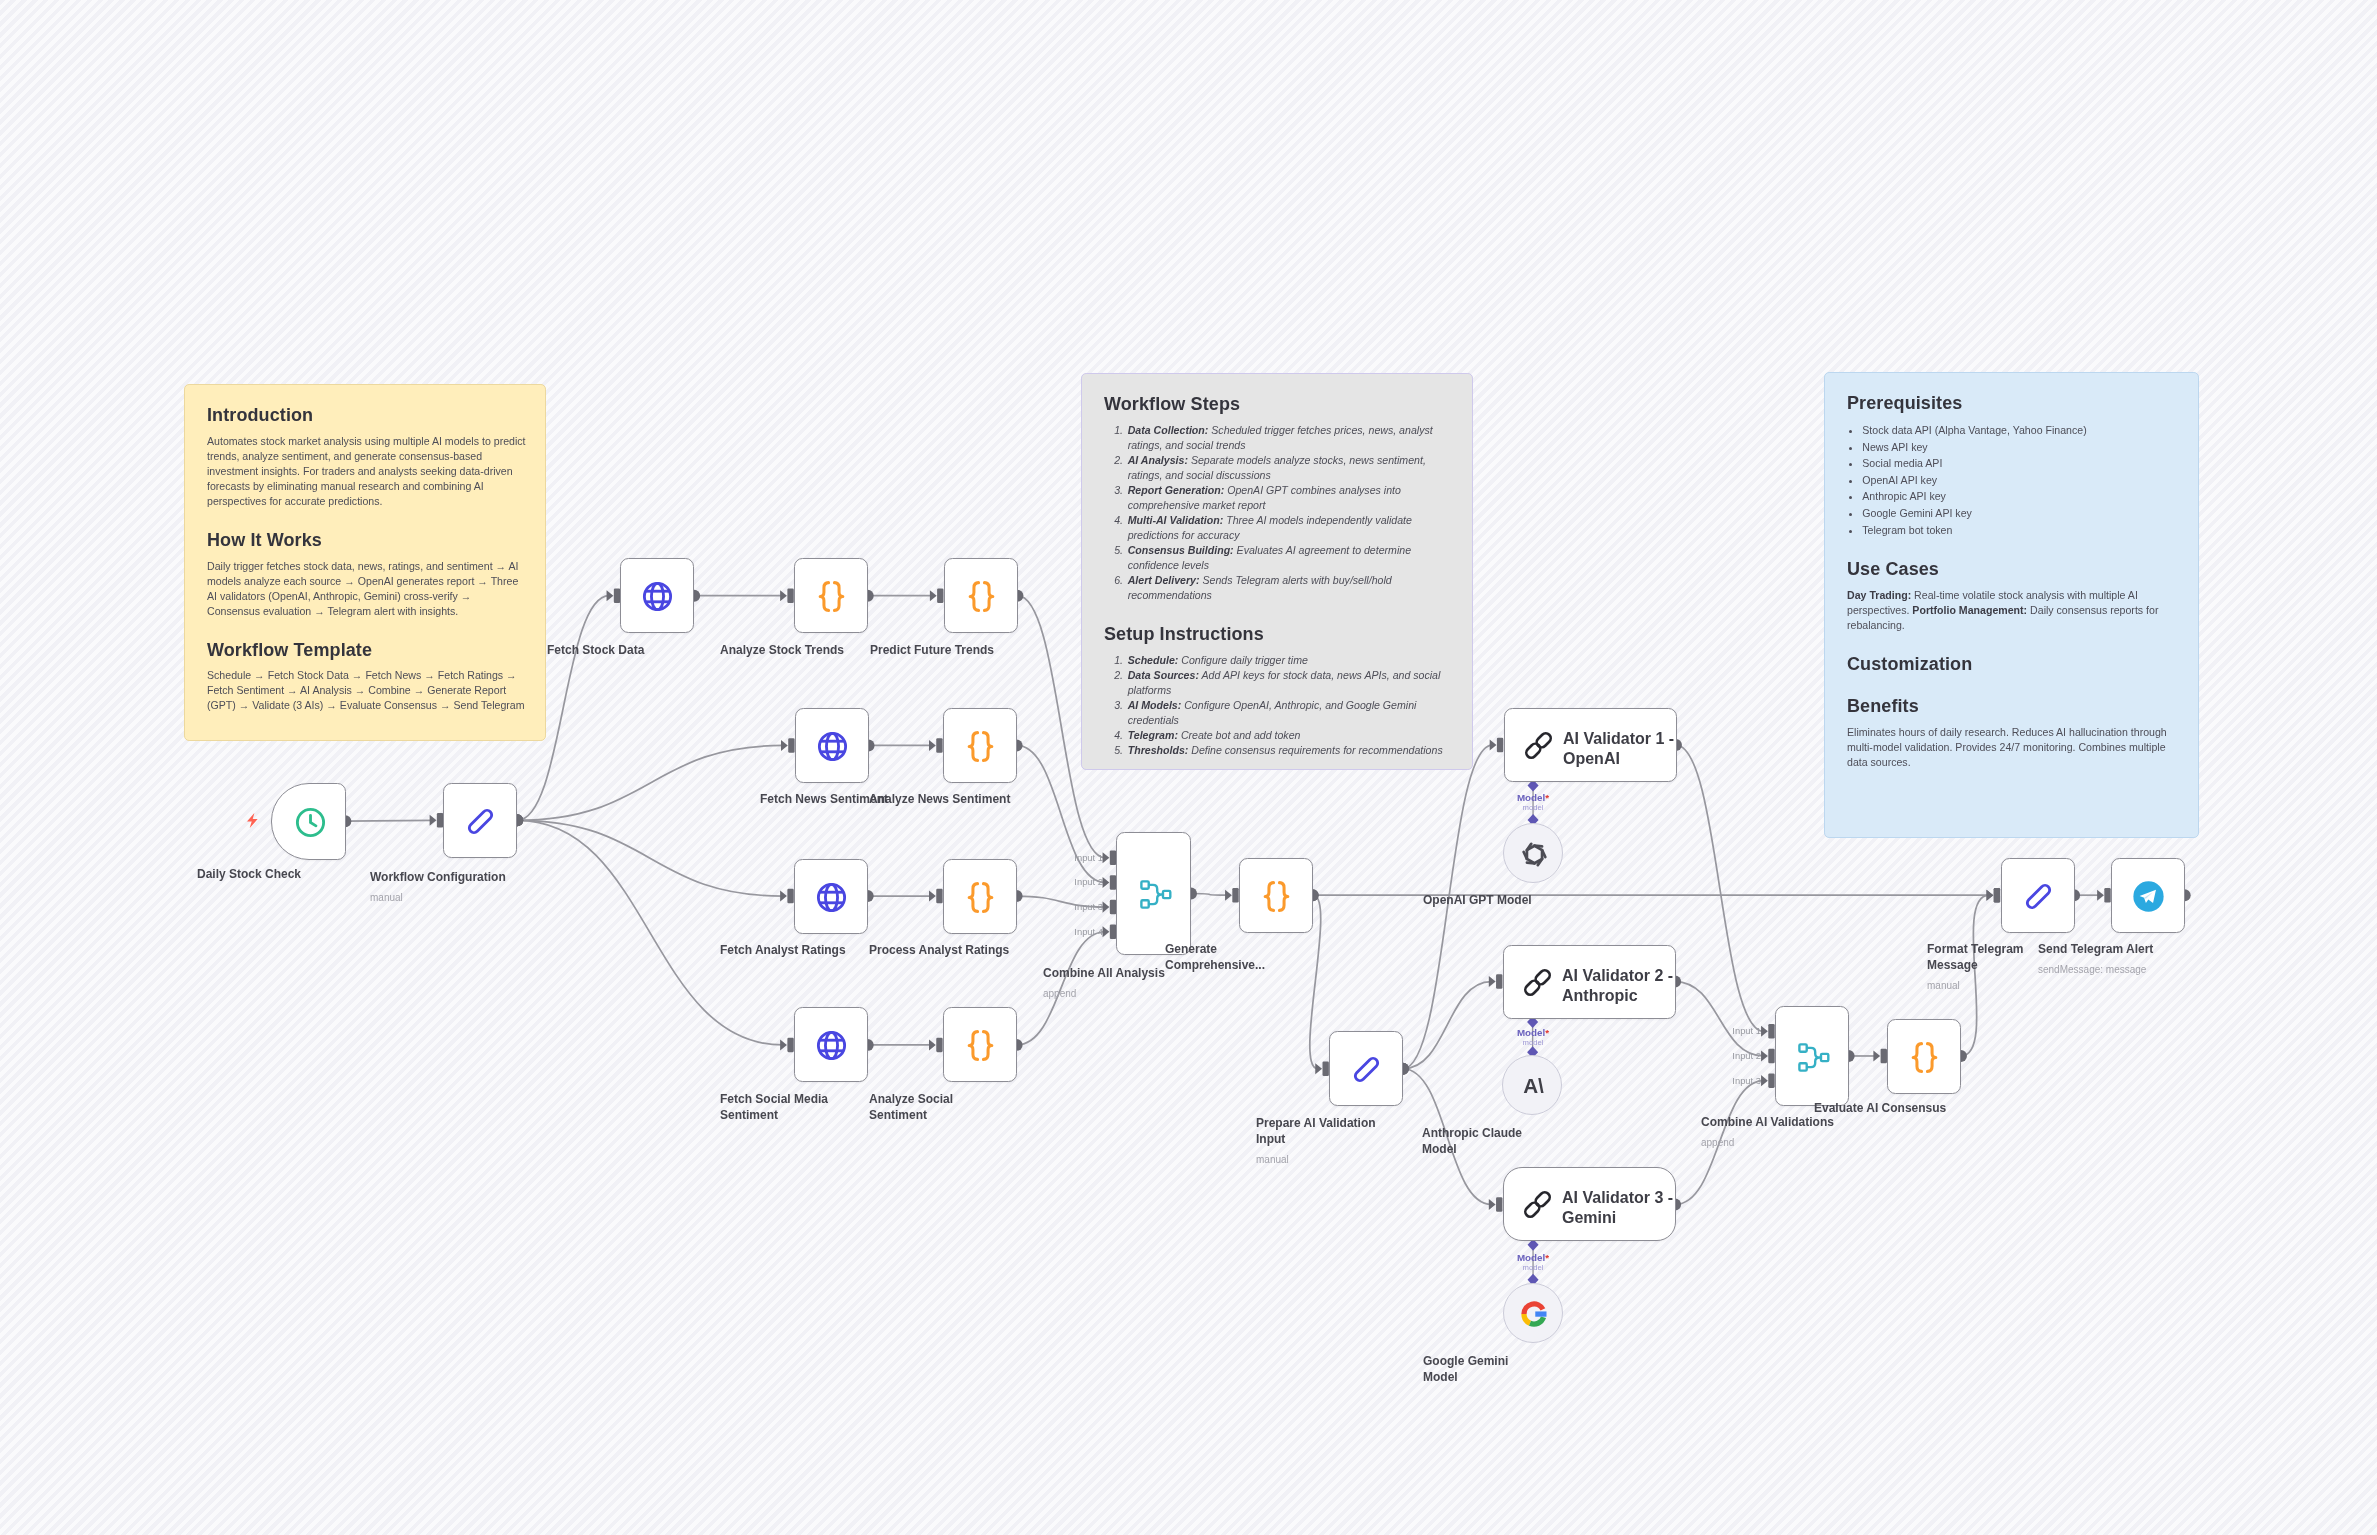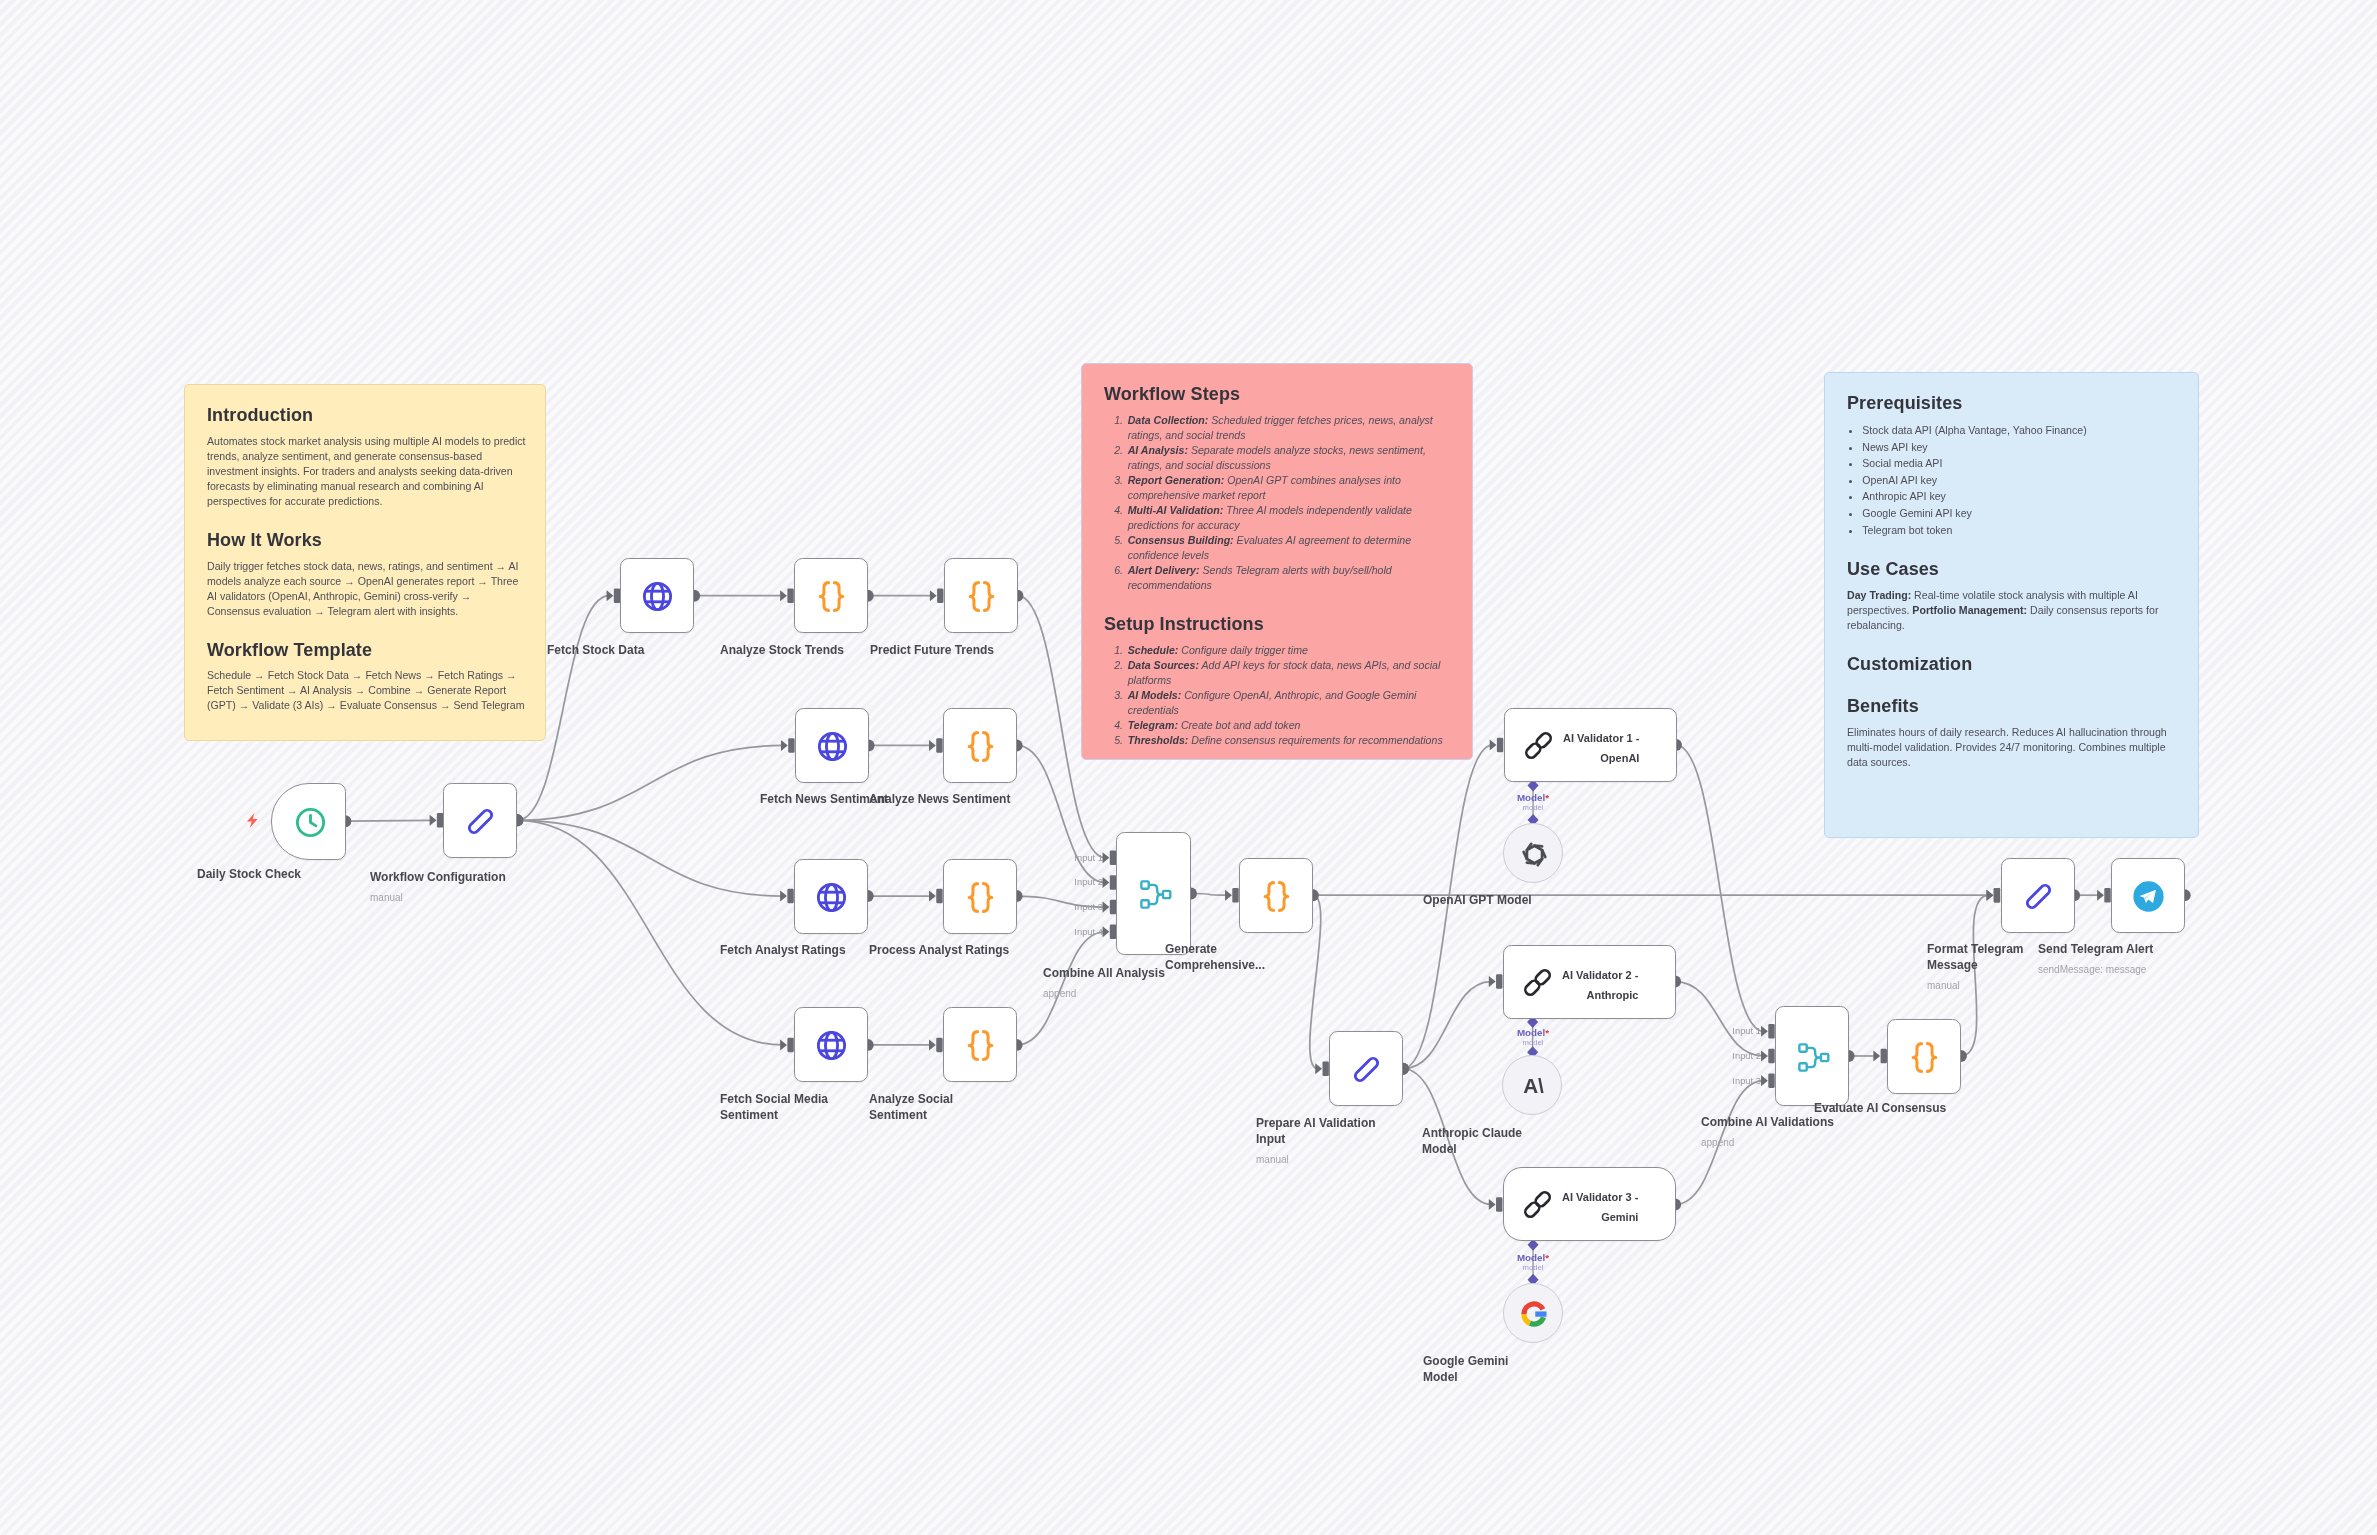--- a/index.html
+++ b/index.html
@@ -10,37 +10,37 @@
 .note h2.h2b { margin-top:21px; }
 .note p { font-size:10.6px; line-height:15px; color:#4e4e58; }
 .note ol { margin-left:22px;font-style:italic; }
 .note ol li { font-size:10.6px; line-height:15px; color:#4e4e58; padding-left:1.7px; }
 .note ul { margin-left:15.3px; }
 .note ul li { font-size:10.6px; line-height:16.6px; color:#4e4e58; }
 .note b { color:#3c3c46; }
 svg.edges { position:absolute; left:0; top:0; }
 .node { position:absolute; background:#fff; border:1.7px solid #8d8d95; box-shadow:0 0.9px 1.7px rgba(60,60,80,.06); }
 .circle { position:absolute; background:#f2f2f7; border:1.4px solid #ccccd9; border-radius:50%; }
-.vtxt { position:absolute; left:58px; top:20.4px; font-size:11px; font-weight:bold; color:#3d3d45; line-height:19.6px;text-align:right; }
+.vtxt { position:absolute; left:58px; top:20.4px; font-size:16px; font-weight:bold; color:#3d3d45; line-height:19.6px; }
 .lbl { position:absolute; text-align:left; font-size:12px; font-weight:bold; color:#47474f; line-height:16px; }
 .lbl .sub { font-size:10px; font-weight:normal; color:#a3a3ab; margin-top:5.1px; }
 .inlbl { position:absolute; text-align:right; font-size:9.4px; color:#989aa1; }
 .mlbl { position:absolute; text-align:center; font-size:9.8px; font-weight:bold; color:#6a61bd; line-height:9.4px; }
 .mlbl2 { font-size:7.7px; font-weight:normal; color:#9d97d4; margin-top:0.9px; }
 </style></head>
 <body>
 <div class="note" style="left:184px;top:384px;width:362px;height:357px;background:#ffeebb;border-color:#ecd89e">
 <h2>Introduction</h2>
 <p>Automates stock market analysis using multiple AI models to predict trends, analyze sentiment, and generate consensus-based investment insights. For traders and analysts seeking data-driven forecasts by eliminating manual research and combining AI perspectives for accurate predictions.</p>
 <h2 class="h2b">How It Works</h2>
 <p>Daily trigger fetches stock data, news, ratings, and sentiment → AI models analyze each source → OpenAI generates report → Three AI validators (OpenAI, Anthropic, Gemini) cross-verify → Consensus evaluation → Telegram alert with insights.</p>
 <h2 class="h2b">Workflow Template</h2>
 <p>Schedule → Fetch Stock Data → Fetch News → Fetch Ratings → Fetch Sentiment → AI Analysis → Combine → Generate Report (GPT) → Validate (3 AIs) → Evaluate Consensus → Send Telegram</p>
 </div>
-<div class="note" style="left:1081px;top:363px;width:392px;height:397px;background:#fca5a5;border-color:#cfc9ec">
+<div class="note" style="left:1081px;top:373px;width:392px;height:397px;background:#e5e5e5;border-color:#cfc9ec">
 <h2>Workflow Steps</h2>
 <ol>
 <li><b>Data Collection:</b> Scheduled trigger fetches prices, news, analyst ratings, and social trends</li>
 <li><b>AI Analysis:</b> Separate models analyze stocks, news sentiment, ratings, and social discussions</li>
 <li><b>Report Generation:</b> OpenAI GPT combines analyses into comprehensive market report</li>
 <li><b>Multi-AI Validation:</b> Three AI models independently validate predictions for accuracy</li>
 <li><b>Consensus Building:</b> Evaluates AI agreement to determine confidence levels</li>
 <li><b>Alert Delivery:</b> Sends Telegram alerts with buy/sell/hold recommendations</li>
 </ol>
 <h2 class="h2b">Setup Instructions</h2>

